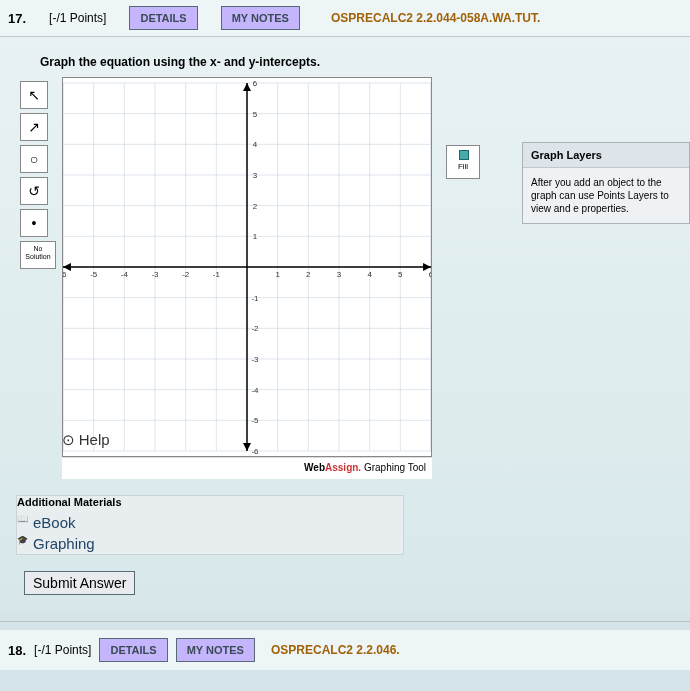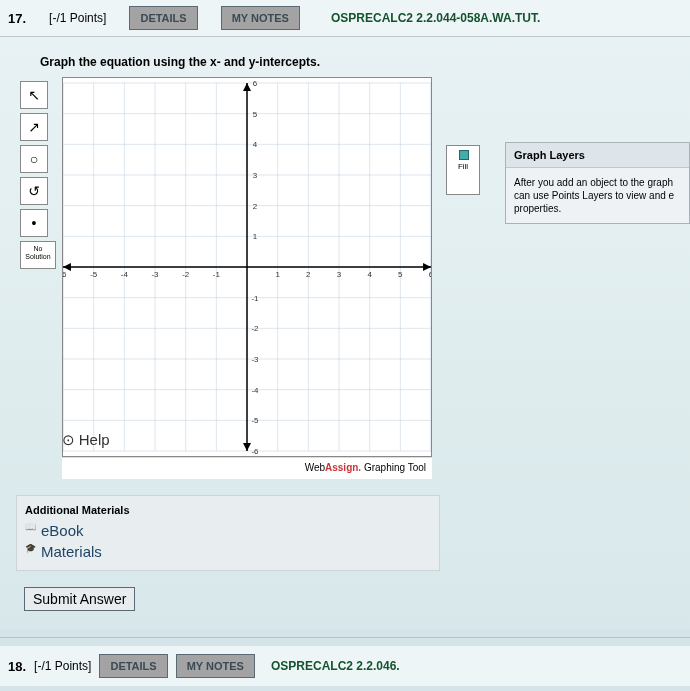--- a/index.html
+++ b/index.html
@@ -16,28 +16,28 @@
       display: flex;
       align-items: center;
       gap: 23px;
       padding: 6px 8px;
       background: #eef5f7;
       border-bottom: 1px solid #c0c8cc;
     }
     .question-num { font-weight: bold; font-size: 13px; }
     .header-btn {
       border: 1px solid #5a6a75;
-      background: #a3a3a3;
+      background: #c4b5fd;
       padding: 5px 10px;
       font-size: 11px;
       font-weight: bold;
       color: #3a4a55;
       cursor: pointer;
     }
-    .assignment-ref { font-weight: bold; font-size: 12px; color: #14532d; margin-left: 8px; }
+    .assignment-ref { font-weight: bold; font-size: 12px; color: #a16207; margin-left: 8px; }
     .question-body {
       padding: 10px 16px;
       background: linear-gradient(180deg, #e8f2f4, #d8e8ea);
       position: relative;
     }
     .instruction { margin: 8px 0 4px 24px; font-weight: bold; }
     .equation { margin: 4px 0 10px 60px; font-style: italic; color: #335; }
     .graph-container {
       display: flex;
       gap: 6px;
@@ -79,21 +79,21 @@
       background: #fff;
       position: relative;
       overflow: hidden;
     }
     .grid-svg { width: 100%; height: 100%; }
     .fill-box {
       position: absolute;
       right: -48px;
       top: 68px;
       width: 34px;
-      height: 50px;
+      height: 34px;
       border: 1px solid #888;
       background: #fff;
       font-size: 8px;
       text-align: center;
       padding-top: 16px;
       cursor: pointer;
     }
     .fill-box::before {
       content: "";
       position: absolute;
@@ -102,57 +102,57 @@
       background: #4aa;
       border: 1px solid #266;
     }
     .graph-footer {
       text-align: right;
       font-size: 10px;
       padding: 4px 6px 6px;
       background: #fff;
       border-top: 1px solid #ddd;
     }
-    .wa { font-weight: normal; }
+    .wa { font-weight: bold; }
     .wa b { color: #c33; }
     .help-link {
       position: absolute;
       bottom: 34px;
       left: 46px;
       font-size: 15px;
       color: #333;
       cursor: pointer;
     }
     .layers-panel {
       position: absolute;
       right: 0;
       top: 142px;
-      width: 185px;
+      width: 168px;
       background: #eef2f5;
       border: 1px solid #aab2b8;
       padding: 0;
     }
     .layers-title {
       background: #dde5ea;
       padding: 6px 8px;
       font-weight: bold;
       font-size: 11px;
       border-bottom: 1px solid #c0c8cc;
     }
     .layers-text {
       padding: 8px;
       font-size: 10px;
       line-height: 1.3;
     }
     .additional {
       margin-top: 12px;
-      padding: 8px;
+      padding: 0;
       background: #e8eef0;
       border: 1px solid #ccd4d8;
-      width: 424px;
+      width: 388px;
     }
     .additional-title { font-weight: bold; font-size: 11px; margin-bottom: 4px; }
     .material-link { font-size: 15px; color: #246; padding: 2px 0 2px 16px; cursor: pointer; position: relative; }
     .ebook-icon::before { content: "📖"; position: absolute; left: 0; font-size: 9px; }
     .tutorial-icon::before { content: "🎓"; position: absolute; left: 0; font-size: 9px; }
     .submit-btn {
       margin: 16px 0 8px 8px;
       border: 1px solid #5a6a75;
       background: #e8ecef;
       padding: 3px 8px;
@@ -273,21 +273,21 @@
       <div class="fill-box">
         <span>Fill</span>
       </div>
     </div>
     <span class="help-link">⊙ Help</span>
   </div>
 
   <div class="additional">
     <div class="additional-title">Additional Materials</div>
     <div class="material-link ebook-icon">eBook</div>
-    <div class="material-link tutorial-icon">Materials</div>
+    <div class="material-link tutorial-icon">Graphing</div>
   </div>
 
   <button class="submit-btn">Submit Answer</button>
 </div>
 
 <div class="divider"></div>
 
 <div class="question-2">
   <span class="question-num">18.</span>
   <span>[-/1 Points]</span>

